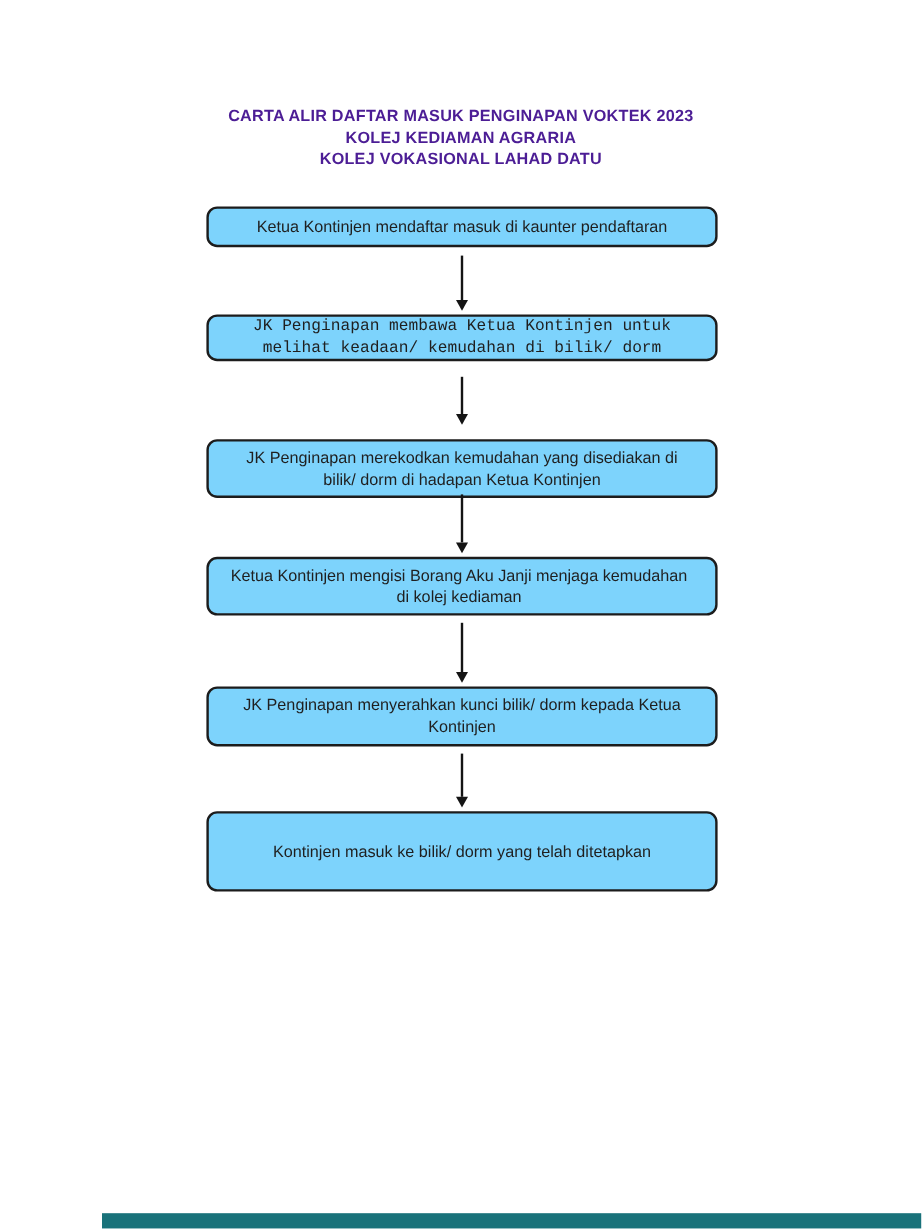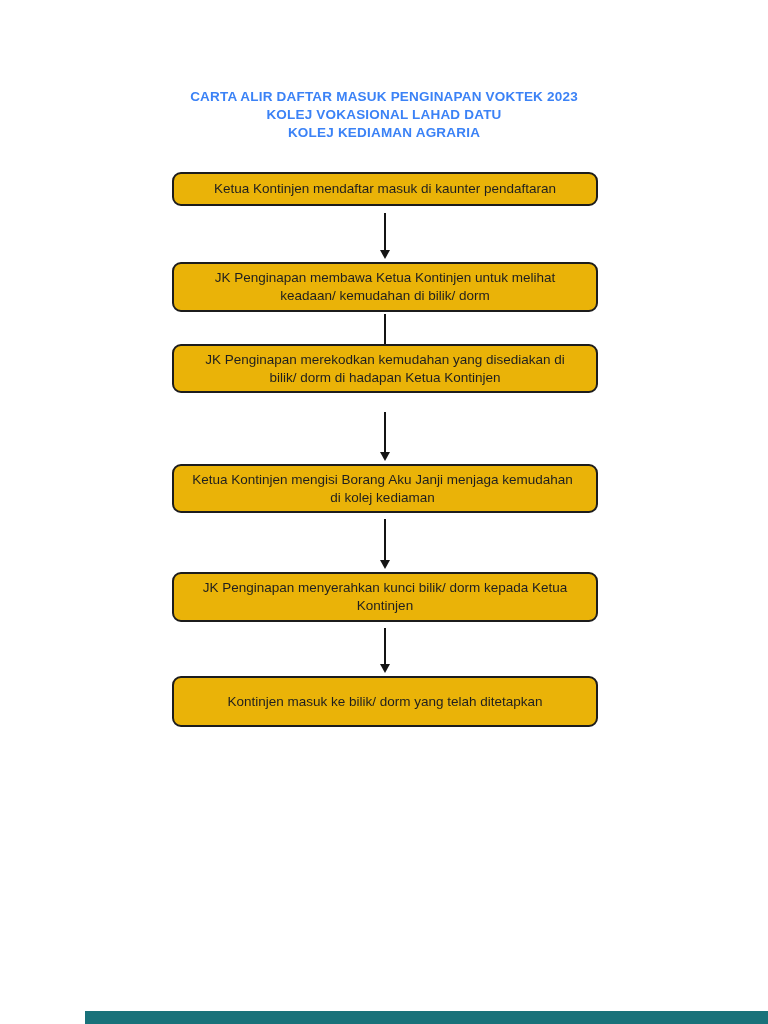--- a/index.html
+++ b/index.html
@@ -19,31 +19,31 @@
   }
   .doc-title {
     position: absolute;
     top: 88px;
     left: 0;
     width: 768px;
     text-align: center;
     font-weight: bold;
     font-size: 13.5px;
     line-height: 18px;
-    color: #3b82f6;
+    color: #4c1d95;
     letter-spacing: 0.2px;
   }
   .flow-box {
     position: absolute;
     left: 172px;
     width: 426px;
     box-sizing: border-box;
     border: 2px solid var(--box-border, #1c1c1c);
     border-radius: 9px;
-    background: #eab308;
+    background: #7dd3fc;
     display: flex;
     align-items: center;
     justify-content: center;
     text-align: center;
     padding: 0 18px;
     font-size: 13.5px;
     line-height: 18px;
     color: var(--text, #1f1f1f);
   }
   .flow-arrow {
@@ -75,43 +75,43 @@
     background: var(--bottom-bar, #19727a);
   }
 </style>
 </head>
 <body>
 
 <div class="page">
 
   <header class="doc-title">
     <div>CARTA ALIR DAFTAR MASUK PENGINAPAN VOKTEK 2023</div>
+    <div>KOLEJ KEDIAMAN AGRARIA</div>
     <div>KOLEJ VOKASIONAL LAHAD DATU</div>
-    <div>KOLEJ KEDIAMAN AGRARIA</div>
   </header>
 
   <div class="flow-box" style="top:172px;height:34px;">
     <span>Ketua Kontinjen mendaftar masuk di kaunter pendaftaran</span>
   </div>
 
   <div class="flow-arrow" style="top:213px;height:46px;">
     <div class="arrow-line"></div>
     <div class="arrow-head"></div>
   </div>
 
-  <div class="flow-box" style="top:262px;height:50px;">
+  <div class="flow-box" style="top:262px;height:39px;font-family:Liberation Mono, monospace;">
     <span>JK Penginapan membawa Ketua Kontinjen untuk melihat keadaan/ kemudahan di bilik/ dorm</span>
   </div>
 
   <div class="flow-arrow" style="top:314px;height:40px;">
     <div class="arrow-line"></div>
     <div class="arrow-head"></div>
   </div>
 
-  <div class="flow-box" style="top:344px;height:49px;">
+  <div class="flow-box" style="top:366px;height:49px;">
     <span>JK Penginapan merekodkan kemudahan yang disediakan di bilik/ dorm di hadapan Ketua Kontinjen</span>
   </div>
 
   <div class="flow-arrow" style="top:412px;height:49px;">
     <div class="arrow-line"></div>
     <div class="arrow-head"></div>
   </div>
 
   <div class="flow-box" style="top:464px;height:49px;padding-left:13px;">
     <span>Ketua Kontinjen mengisi Borang Aku Janji menjaga kemudahan di kolej kediaman</span>
@@ -124,19 +124,19 @@
 
   <div class="flow-box" style="top:572px;height:50px;justify-content:center;">
     <span>JK Penginapan menyerahkan kunci bilik/ dorm kepada Ketua Kontinjen</span>
   </div>
 
   <div class="flow-arrow" style="top:628px;height:45px;">
     <div class="arrow-line"></div>
     <div class="arrow-head"></div>
   </div>
 
-  <div class="flow-box" style="top:676px;height:51px;">
+  <div class="flow-box" style="top:676px;height:67px;">
     <span>Kontinjen masuk ke bilik/ dorm yang telah ditetapkan</span>
   </div>
 
   <div class="bottom-bar"></div>
 
 </div>
 
 </body></html>

